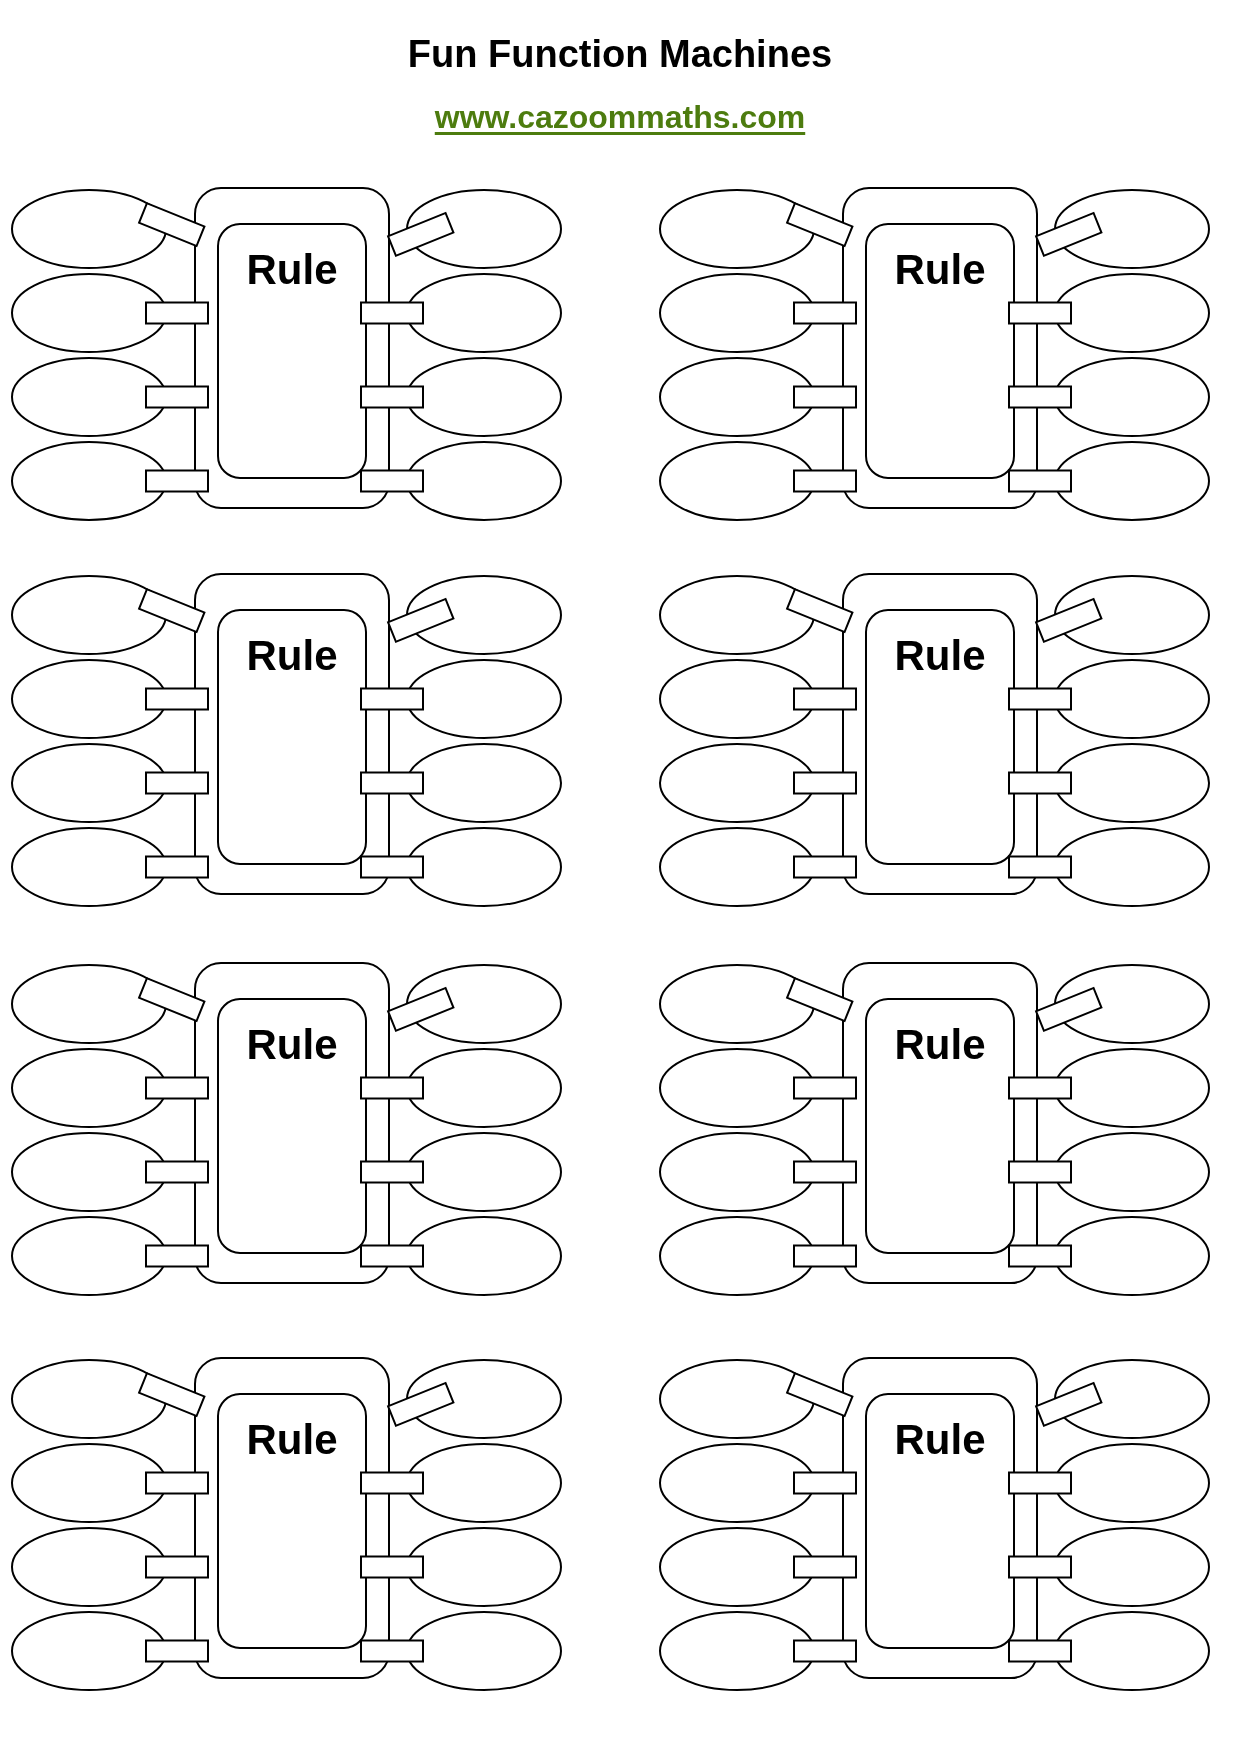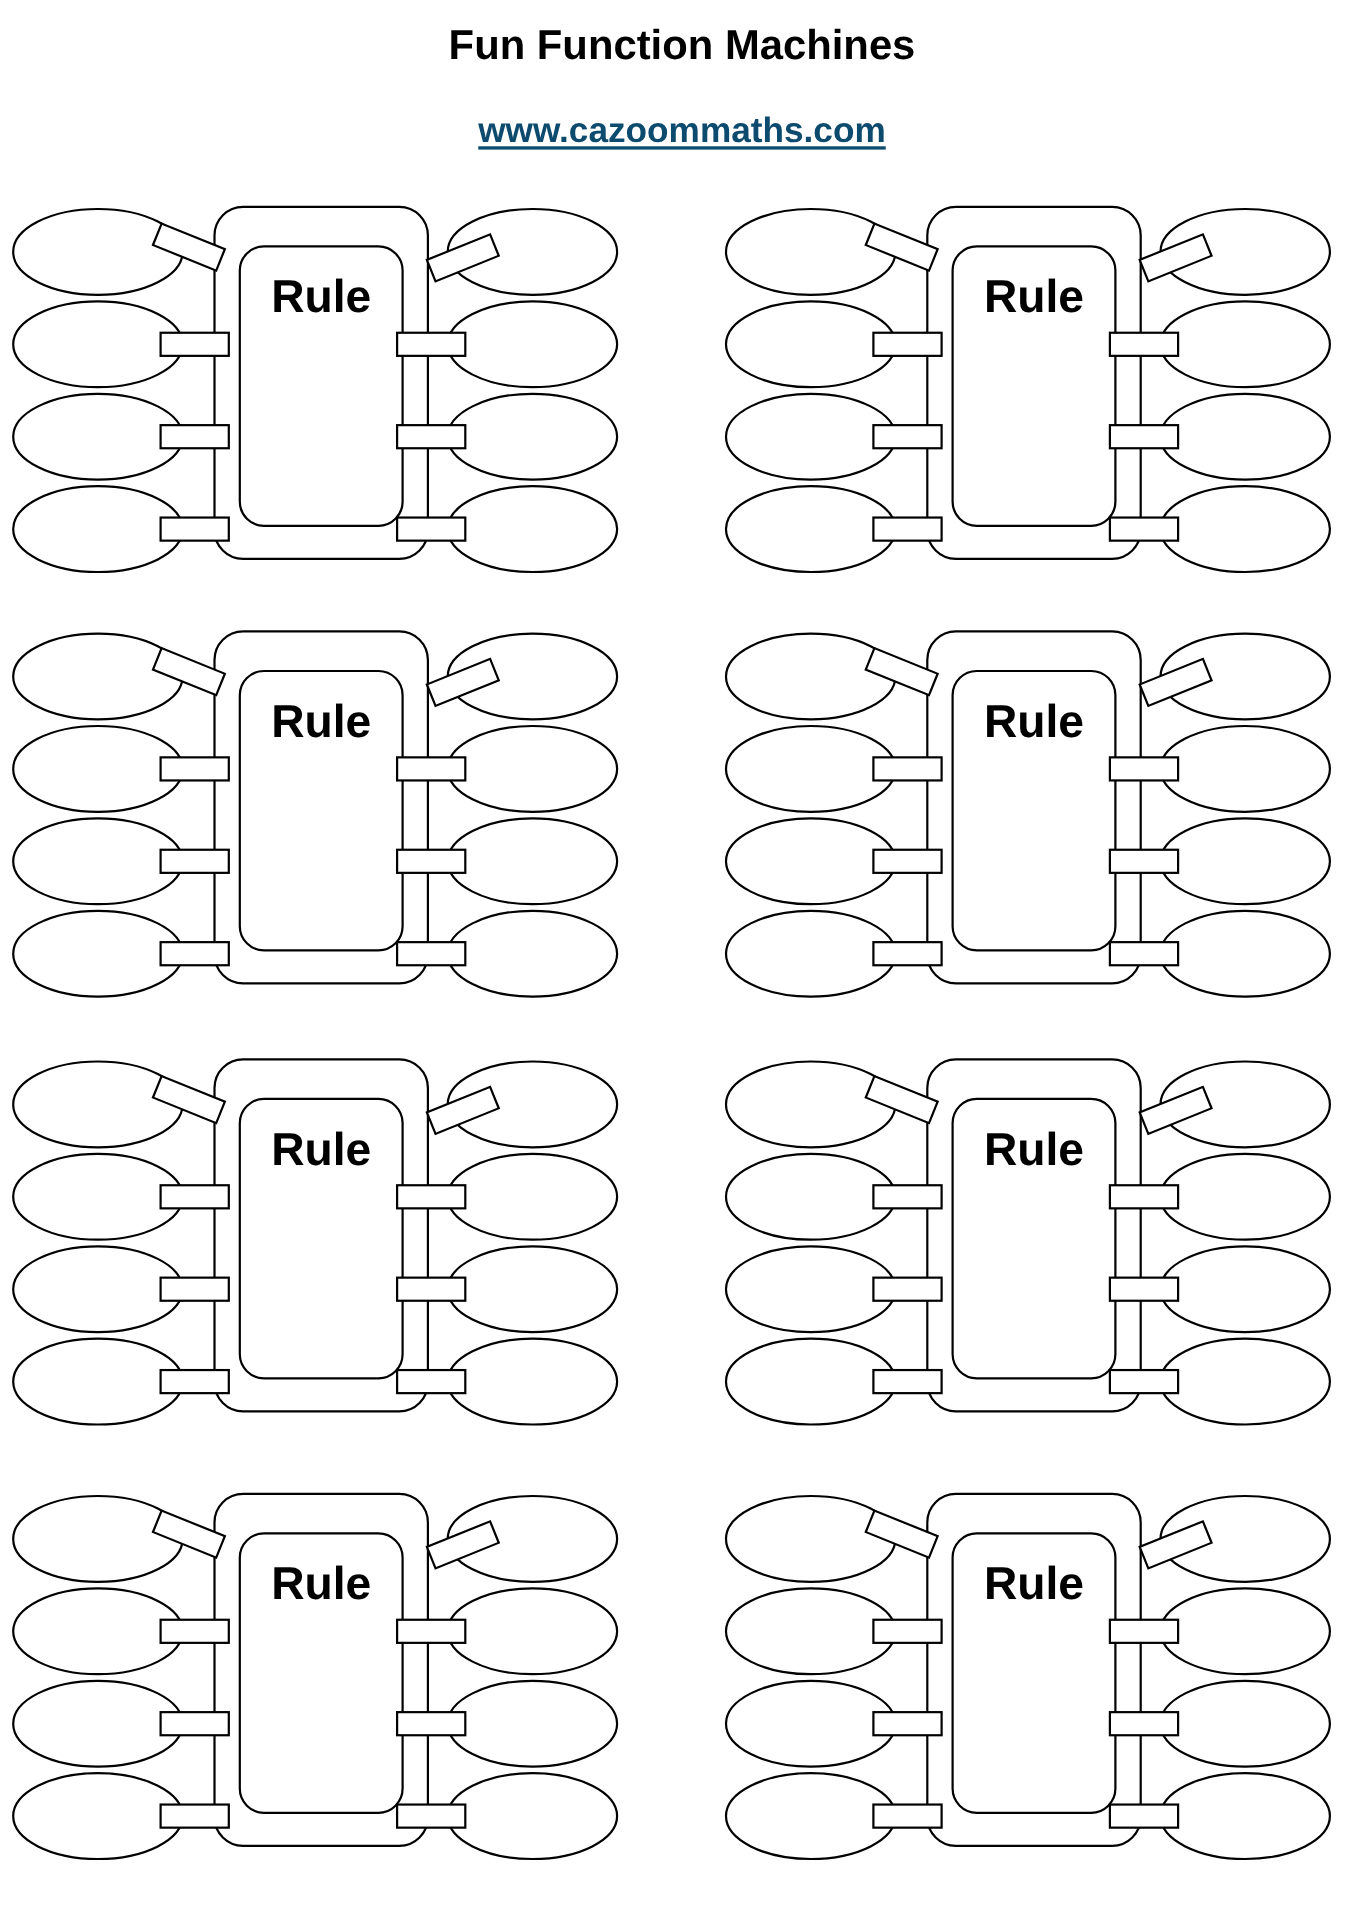--- a/index.html
+++ b/index.html
@@ -28,32 +28,32 @@
     top: 0;
     width: 1240px;
     text-align: center;
   }
   .worksheet-title {
     font-family: "Liberation Sans", sans-serif;
     font-weight: bold;
     font-size: 38px;
     letter-spacing: 0px;
     margin: 0;
-    padding-top: 22px;
+    padding-top: 34px;
     line-height: 1.1;
     color: #000000;
   }
   .worksheet-subtitle {
     font-family: "Liberation Sans", sans-serif;
     font-weight: bold;
     font-size: 32px;
-    margin: 13px;
+    margin: 0;
     padding-top: 24px;
     line-height: 1.1;
-    color: #0c4a6e;
+    color: #4d7c0f;
     text-decoration: underline;
     text-underline-offset: 4px;
   }
   .machine-layer {
     position: absolute;
     left: 0;
     top: 0;
     width: 1076px;
     height: 1754px;
   }

